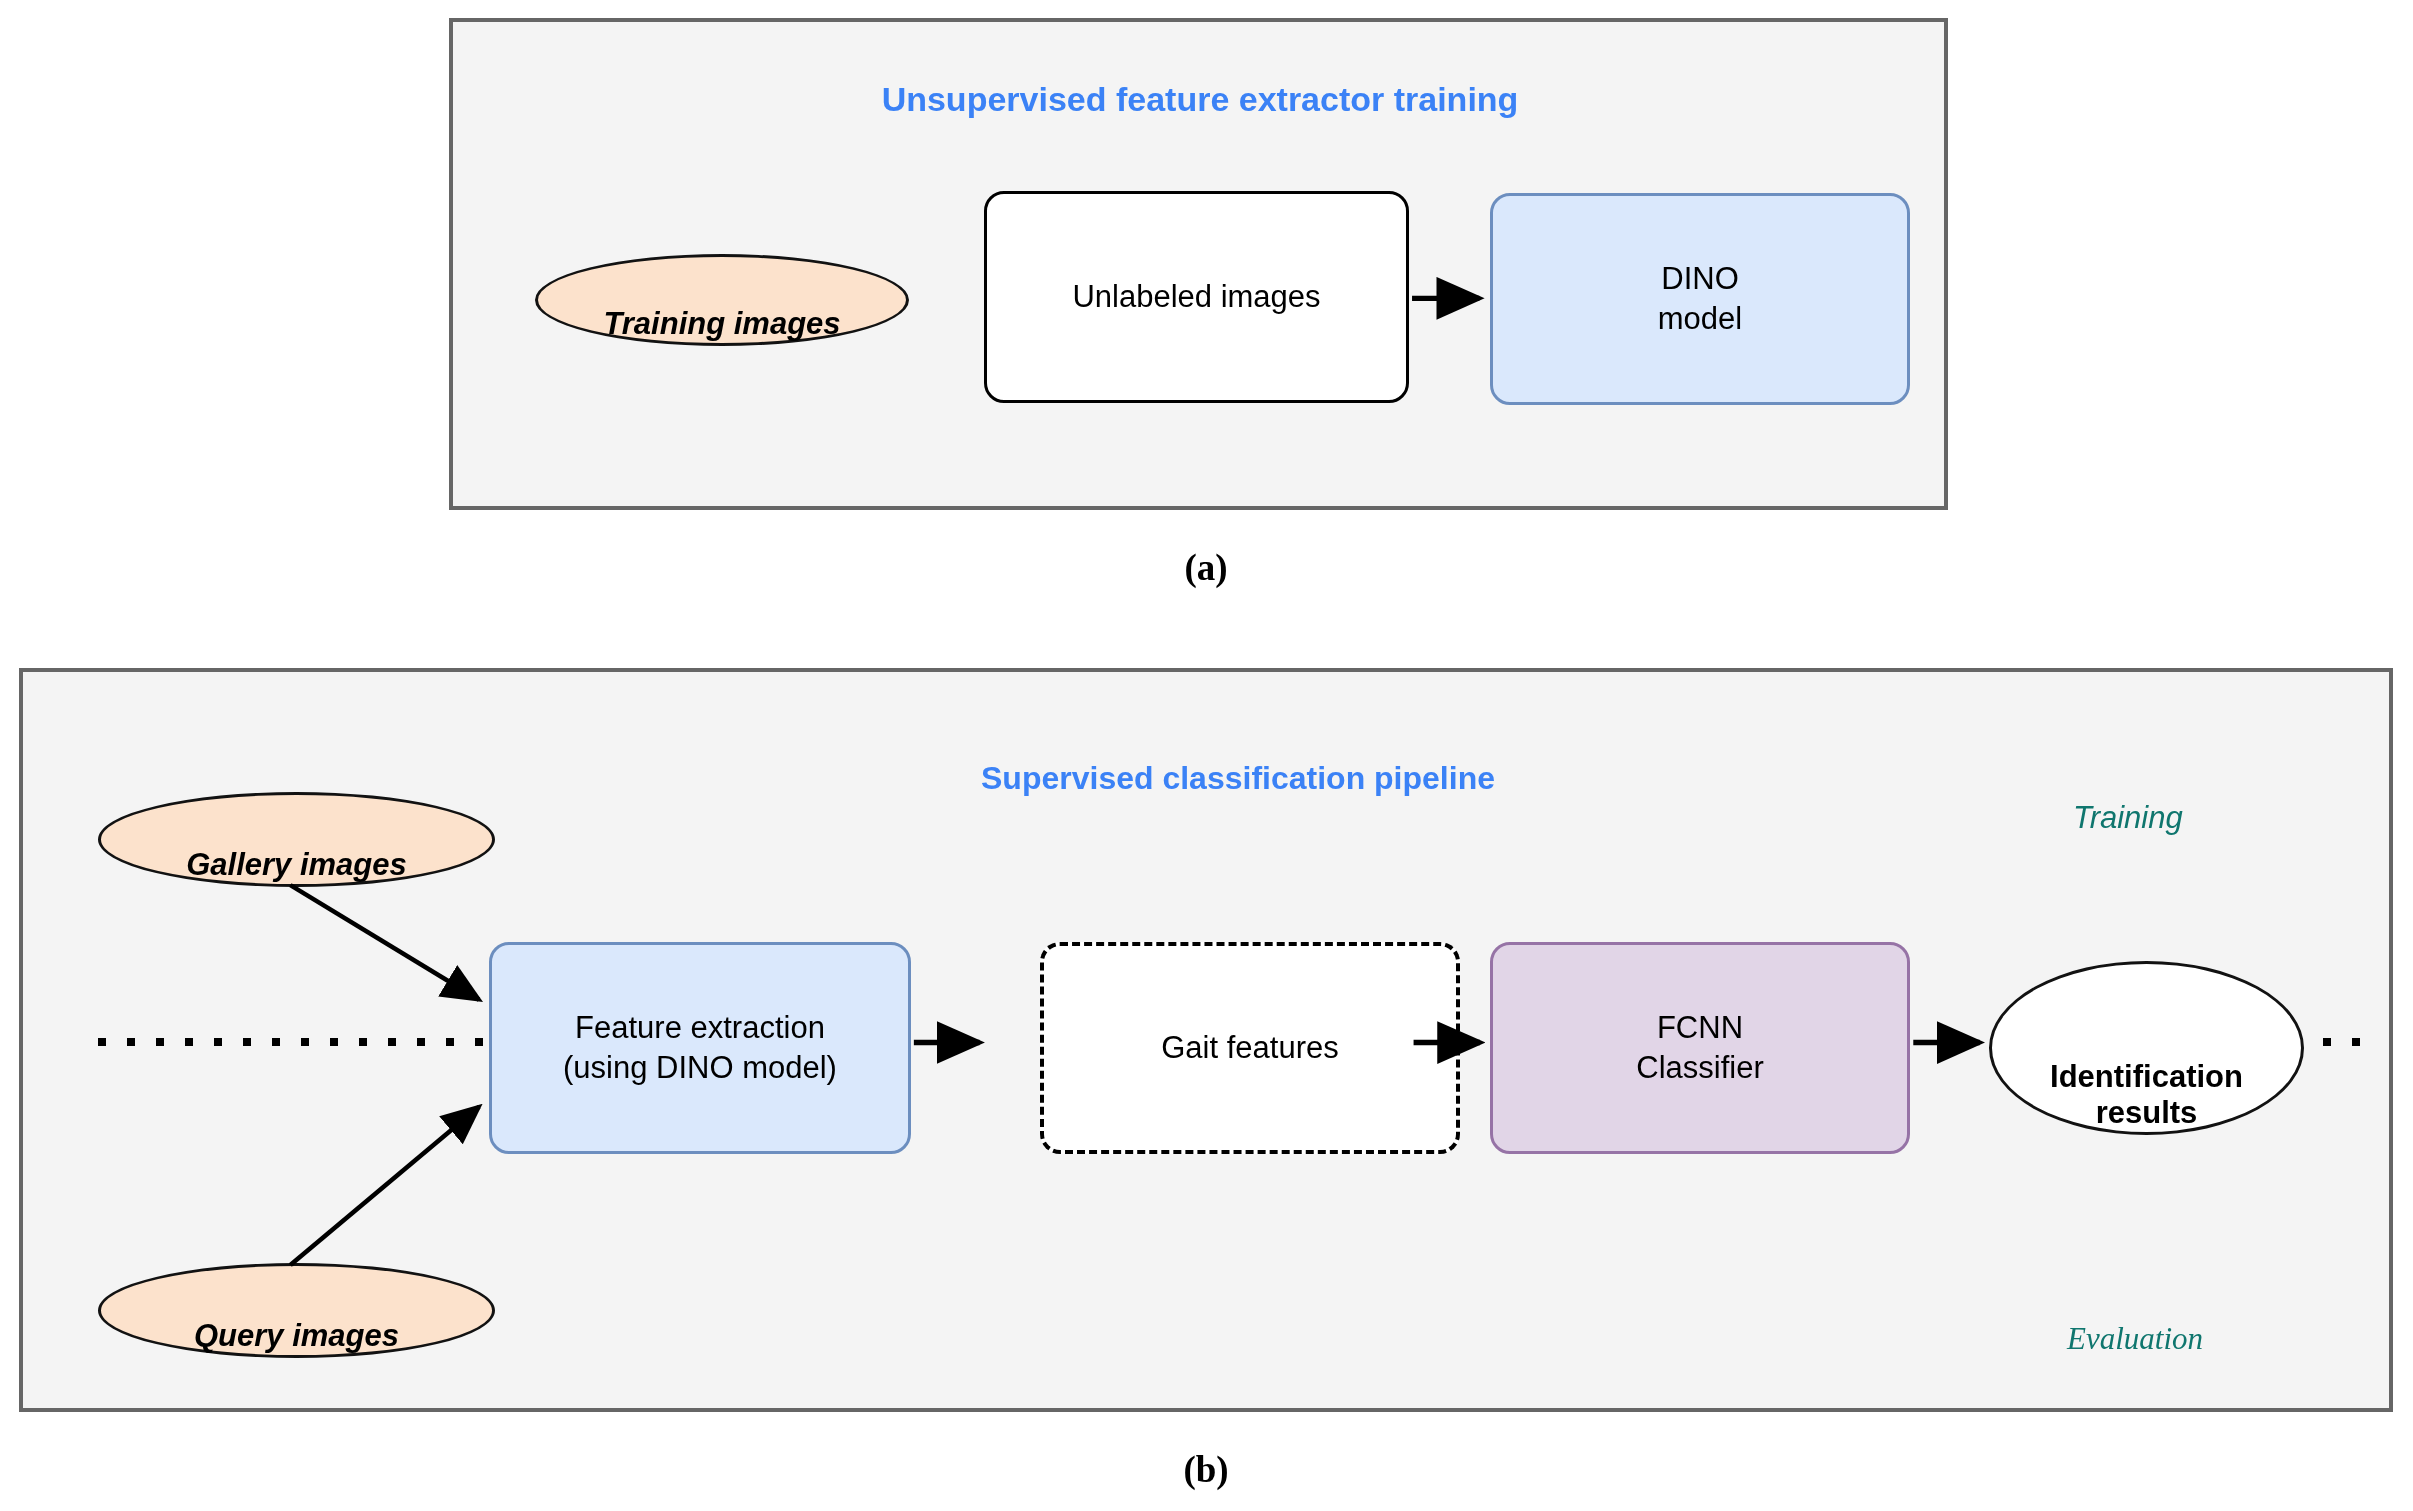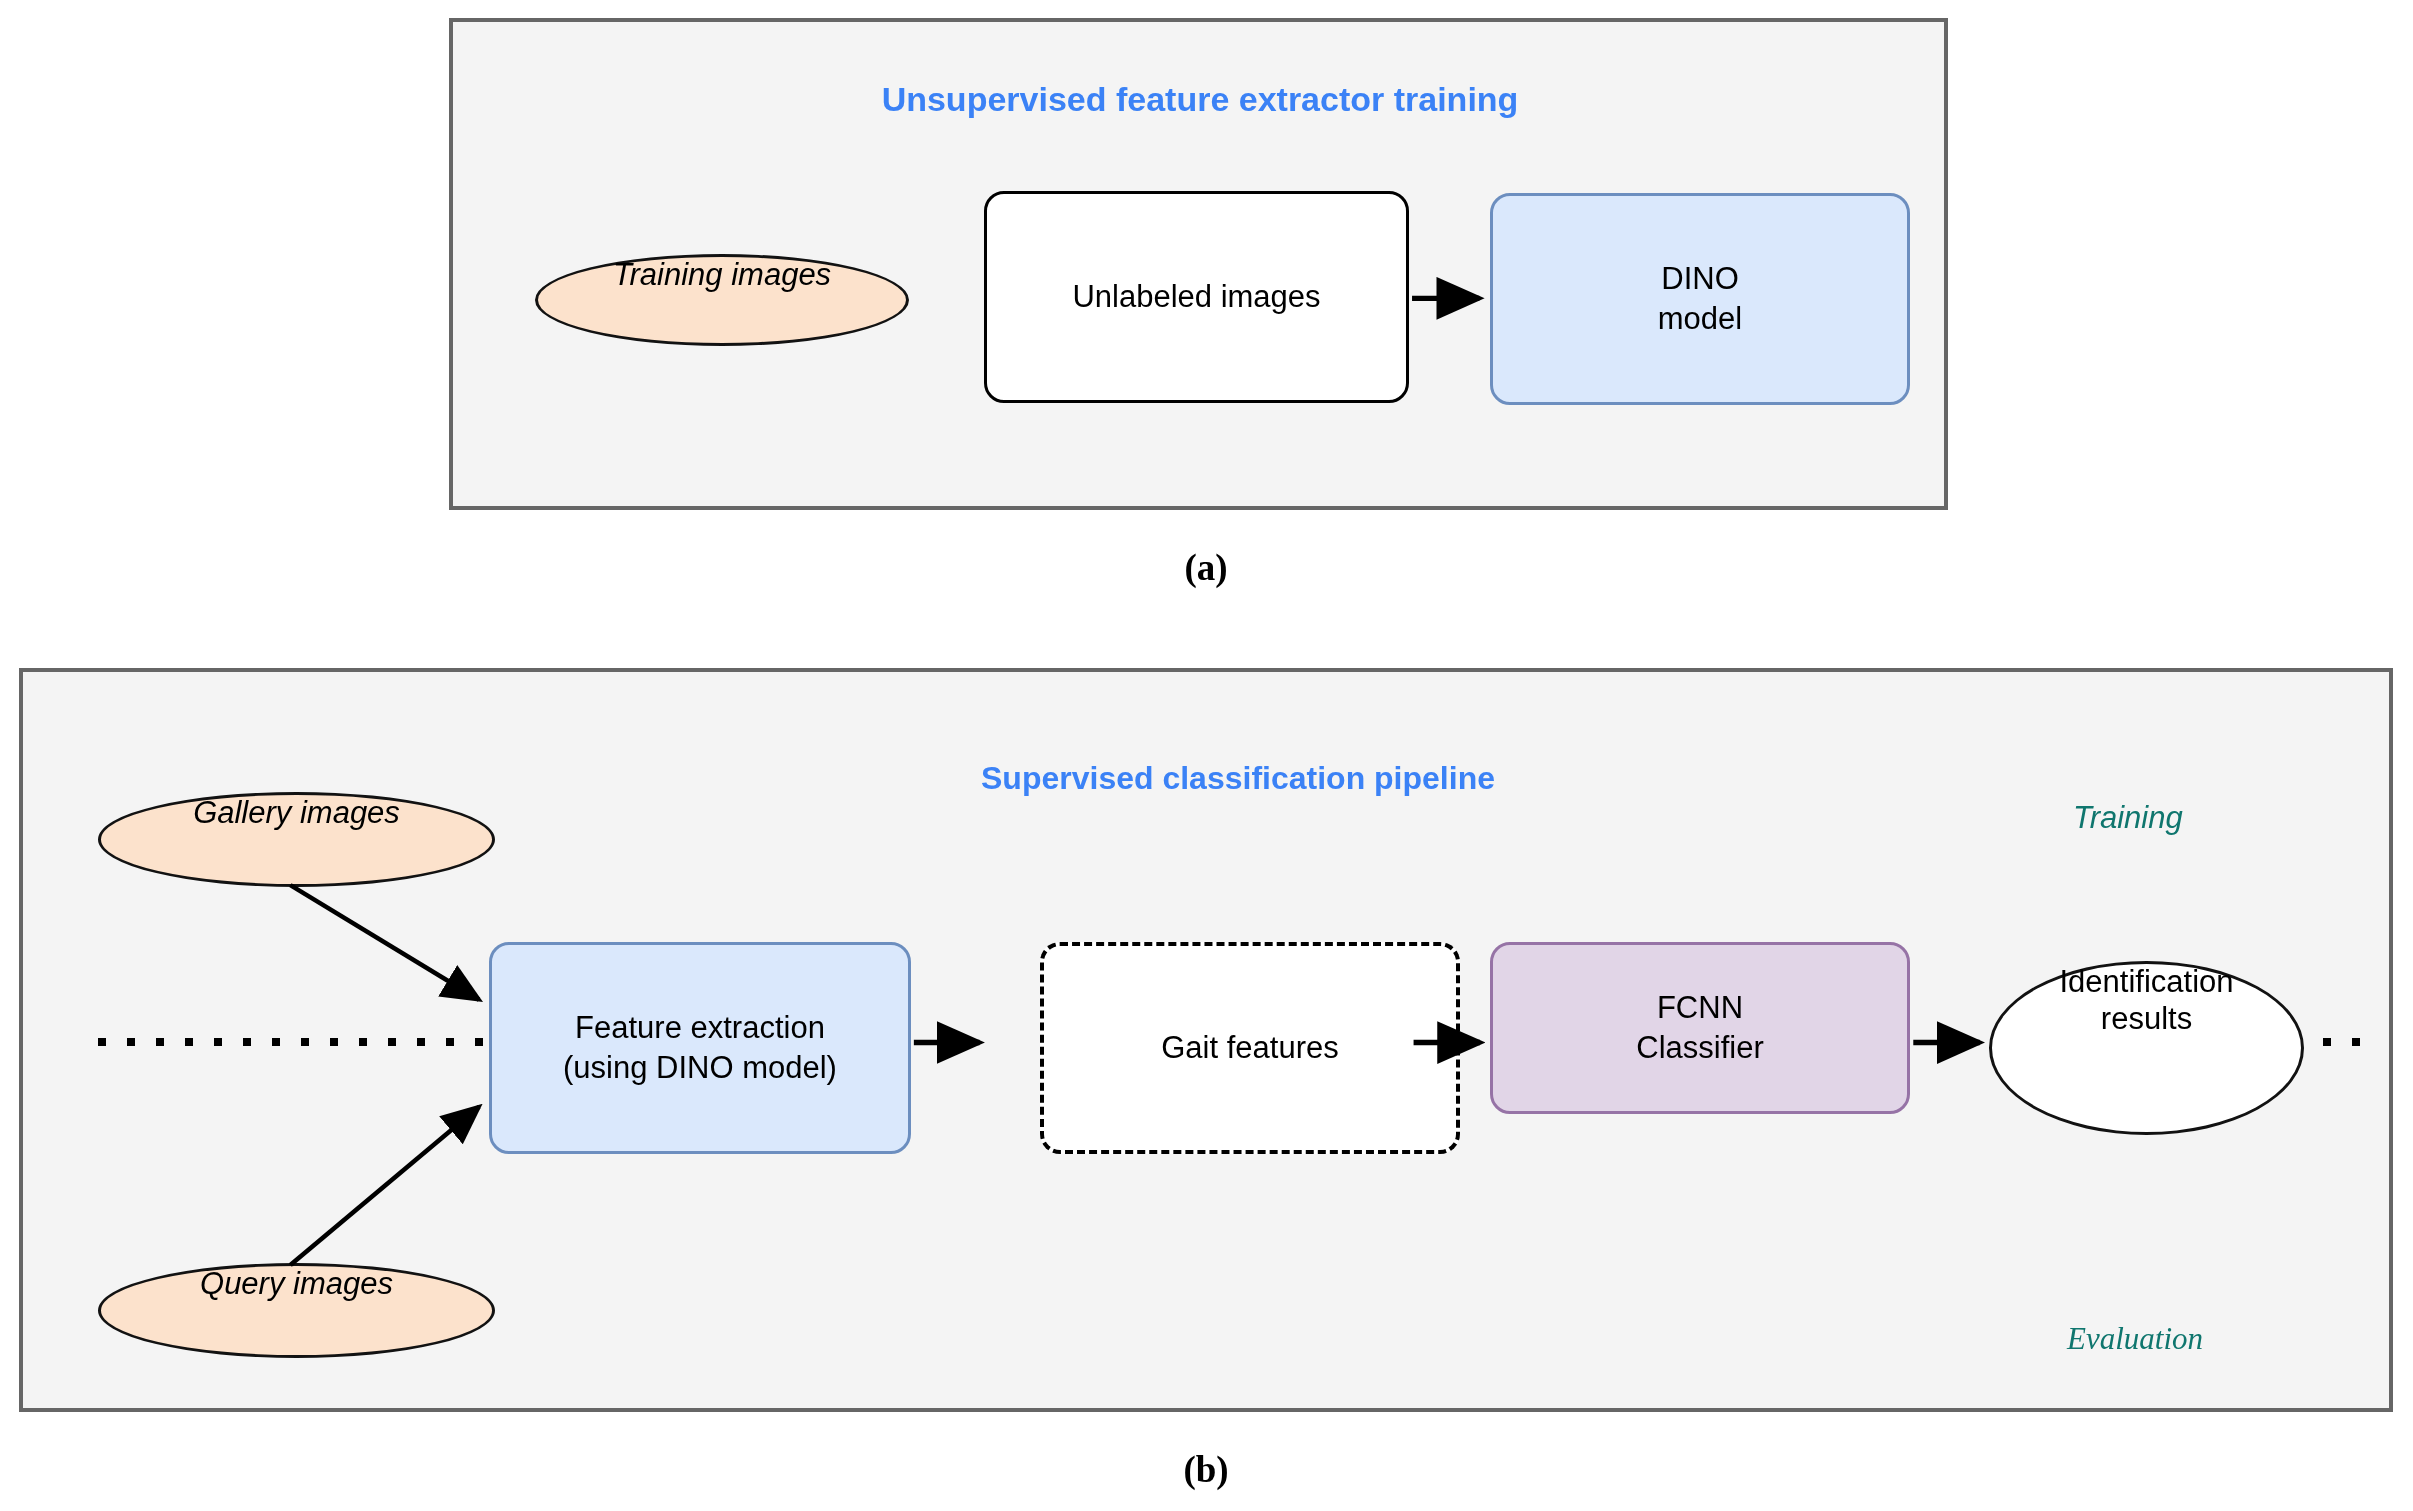--- a/index.html
+++ b/index.html
@@ -69,24 +69,25 @@
   }
 
   #caption-a { left: 1206px; top: 546px; }
   #caption-b { left: 1206px; top: 1448px; }
 
   .ellipse {
     position: absolute;
     box-sizing: border-box;
     border-radius: 50%;
     display: flex;
-    align-items: flex-start;
+    align-items: flex-end;
     justify-content: center;
     text-align: center;
     line-height: 1.18;
+    font-weight: bold;
   }
 
   .ellipse-orange {
     background: #fce2cc;
     border: 3.1px solid #121212;
     font-style: italic;
     font-size: 31px;
     color: #000000;
   }
 
@@ -208,21 +209,21 @@
   <span>
     <span>Feature extraction</span><br>
     <span>(using DINO model)</span>
   </span>
 </div>
 
 <div class="rbox rbox-dashed" style="left:1040px; top:942px; width:420px; height:212px;">
   <span>Gait features</span>
 </div>
 
-<div class="rbox rbox-purple" style="left:1490px; top:942px; width:420px; height:172px;">
+<div class="rbox rbox-purple" style="left:1490px; top:942px; width:420px; height:212px;">
   <span>
     <span>FCNN</span><br>
     <span>Classifier</span>
   </span>
 </div>
 
 <div class="ellipse ellipse-white" style="left:1989px; top:961px; width:315px; height:174px;">
   <span>
     <span>Identification</span><br>
     <span>results</span>

